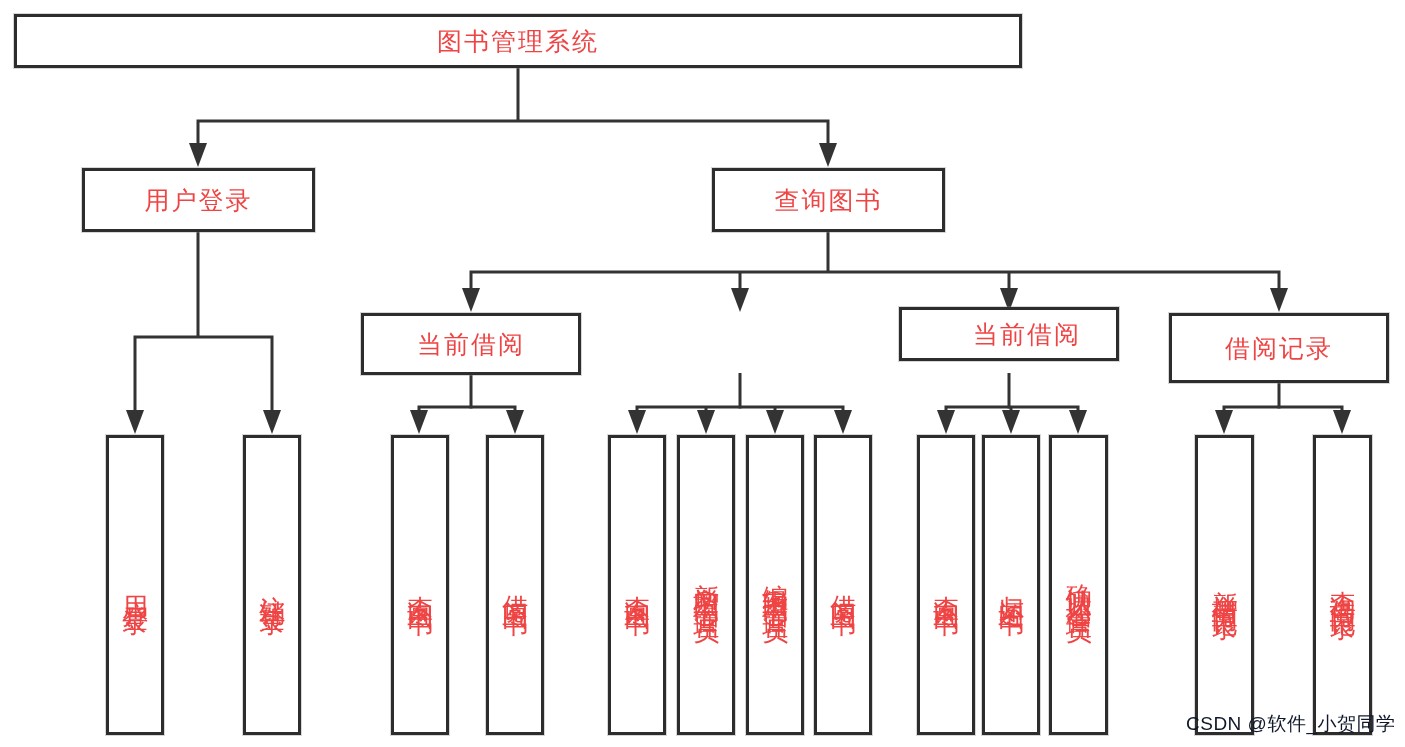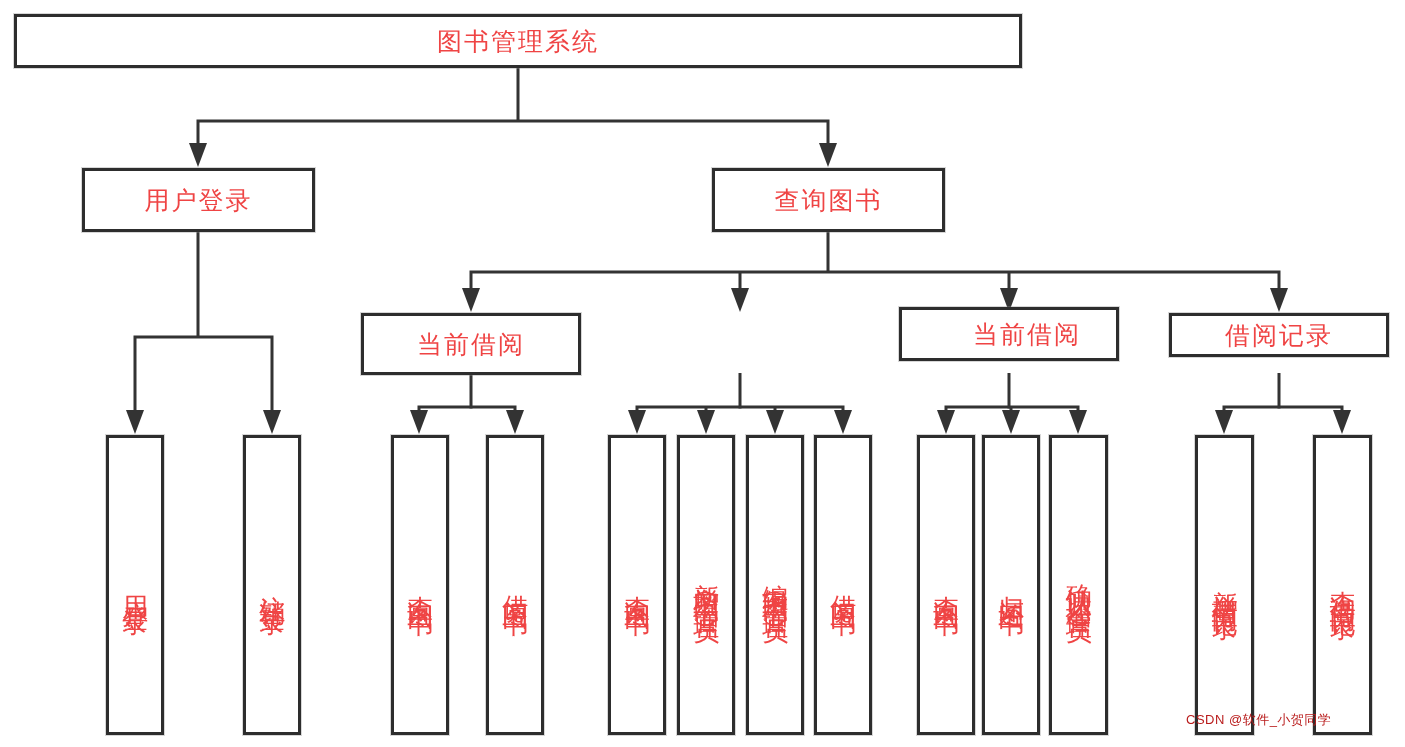--- a/index.html
+++ b/index.html
@@ -37,22 +37,22 @@
   }
   #connectors {
     position: absolute;
     left: 0; top: 0;
     width: 1405px; height: 747px;
   }
   #watermark {
     position: absolute;
     left: 1186px;
     top: 711px;
-    font-size: 13px;
-    color: #b91c1c;
+    font-size: 19px;
+    color: #0f172a;
     white-space: nowrap;
     z-index: 20;
     letter-spacing: 0.5px;
   }
 </style>
 </head>
 <body>
 
 <div id="canvas">
 
@@ -78,21 +78,21 @@
     </g>
   </svg>
 
   <div class="box hbox" style="left:14px; top:14px; width:1008px; height:54px;">图书管理系统</div>
 
   <div class="box hbox" style="left:82px; top:168px; width:233px; height:64px;">用户登录</div>
   <div class="box hbox" style="left:712px; top:168px; width:233px; height:64px;">查询图书</div>
 
   <div class="box hbox" style="left:361px; top:313px; width:220px; height:62px;">当前借阅</div>
   <div class="box hbox" style="left:899px; top:307px; width:220px; height:54px;padding-left:36px;">当前借阅</div>
-  <div class="box hbox" style="left:1169px; top:313px; width:220px; height:44px;">借阅记录</div>
+  <div class="box hbox" style="left:1169px; top:313px; width:220px; height:70px;">借阅记录</div>
 
   <div class="box vbox" style="left:106px; top:435px; width:58px; height:300px;">用户登录</div>
   <div class="box vbox" style="left:243px; top:435px; width:58px; height:300px;">注销登录</div>
 
   <div class="box vbox" style="left:391px; top:435px; width:58px; height:300px;">查询图书</div>
   <div class="box vbox" style="left:486px; top:435px; width:58px; height:300px;">借阅图书</div>
 
   <div class="box vbox" style="left:608px; top:435px; width:58px; height:300px;">查询图书</div>
   <div class="box vbox" style="left:677px; top:435px; width:58px; height:300px;">新增图书（管理员）</div>
   <div class="box vbox" style="left:746px; top:435px; width:58px; height:300px;">编辑图书（管理员）</div>

